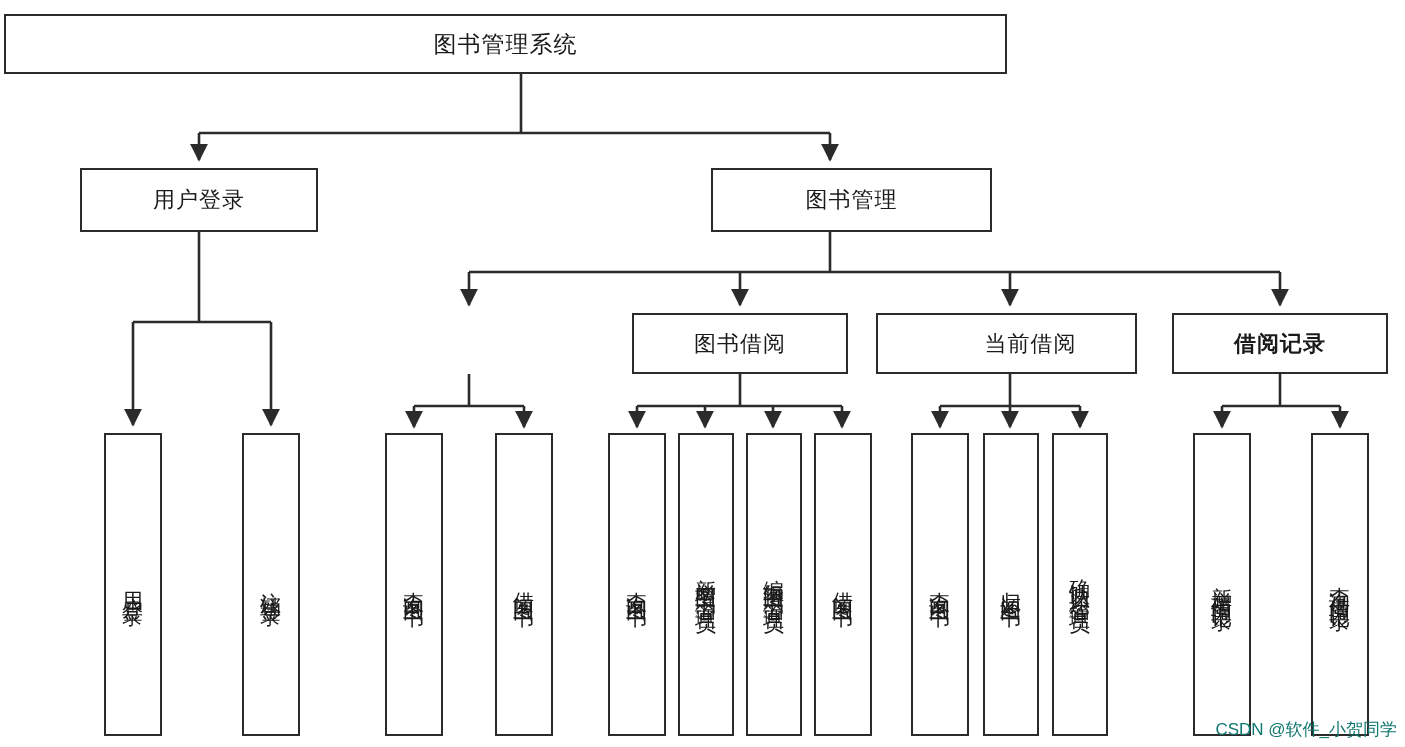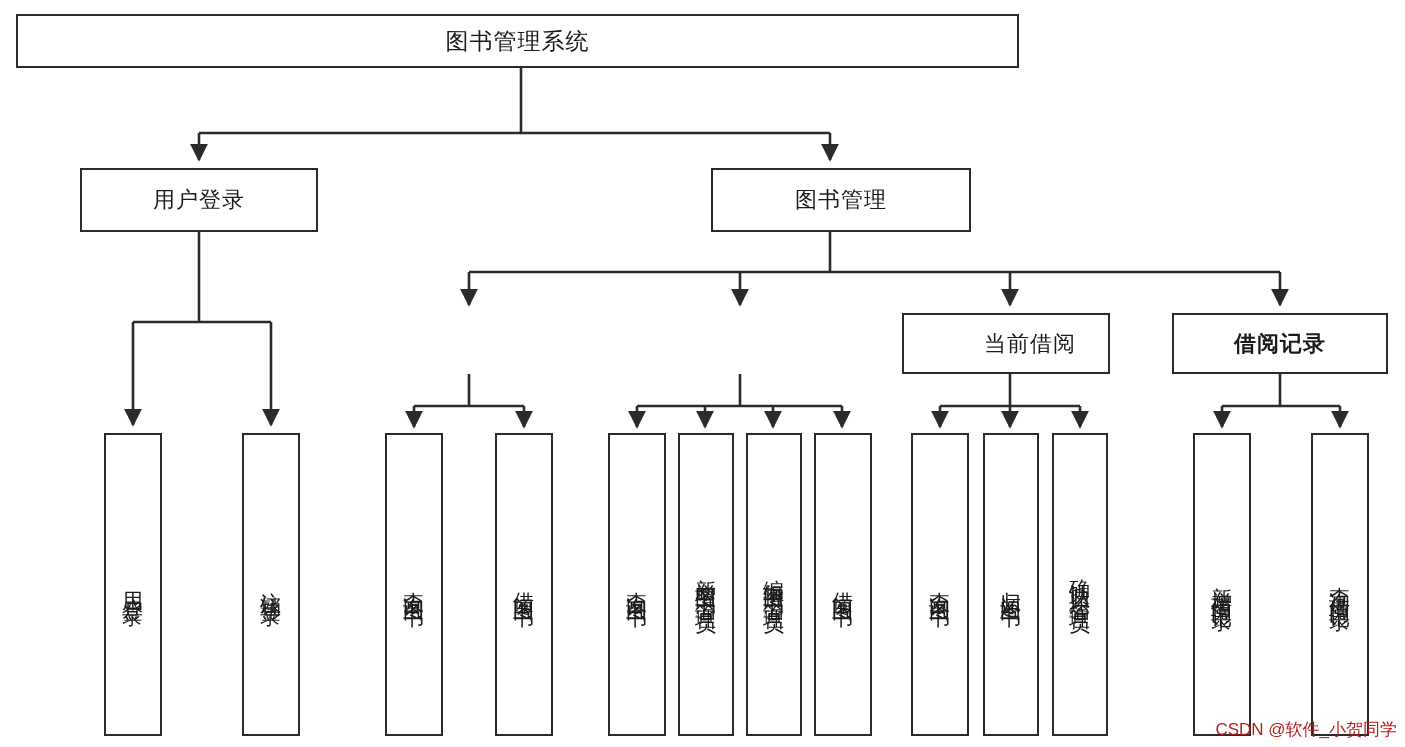--- a/index.html
+++ b/index.html
@@ -49,21 +49,21 @@
     white-space: nowrap;
   }
   .node.root {
     font-size: 23px;
   }
   .watermark {
     position: absolute;
     right: 8px;
     bottom: 6px;
     font-size: 17px;
-    color: #b91c1c;
+    color: #0f766e;
     white-space: nowrap;
     pointer-events: none;
   }
 </style>
 </head>
 <body>
 
 <div id="canvas">
 
   <svg id="wires" viewBox="0 0 1405 747" xmlns="http://www.w3.org/2000/svg">
@@ -109,26 +109,27 @@
       <path d="M 1010 406 L 1010 427" marker-end="url(#arrow)"></path>
       <path d="M 1080 406 L 1080 427" marker-end="url(#arrow)"></path>
 
       <path d="M 1280 374 L 1280 406"></path>
       <path d="M 1222 406 L 1340 406"></path>
       <path d="M 1222 406 L 1222 427" marker-end="url(#arrow)"></path>
       <path d="M 1340 406 L 1340 427" marker-end="url(#arrow)"></path>
     </g>
   </svg>
 
-  <div class="node h root" style="left:16px; top:14px; width:1003px; height:54px;">图书管理系统</div>
+  <div class="node h root" style="left:4px; top:14px; width:1003px; height:60px;">图书管理系统</div>
 
   <div class="node h" style="left:80px; top:168px; width:238px; height:64px;">用户登录</div>
-  <div class="node h" style="left:711px; top:168px; width:260px; height:64px;">图书管理</div>
+  <div class="node h" style="left:711px; top:168px; width:281px; height:64px;">图书管理</div>
 
-  <div class="node h" style="left:902px; top:313px; width:208px; height:61px;padding-left:48px;">当前借阅</div>
+  <div class="node h" style="left:632px; top:313px; width:216px; height:61px;">图书借阅</div>
+  <div class="node h" style="left:876px; top:313px; width:261px; height:61px;padding-left:48px;">当前借阅</div>
   <div class="node h" style="left:1172px; top:313px; width:216px; height:61px;font-weight:bold;">借阅记录</div>
 
   <div class="node v" style="left:104px; top:433px; width:58px; height:303px;">
     <span class="vtext">用户登录</span>
   </div>
   <div class="node v" style="left:242px; top:433px; width:58px; height:303px;">
     <span class="vtext">注销登录</span>
   </div>
 
   <div class="node v" style="left:385px; top:433px; width:58px; height:303px;">

